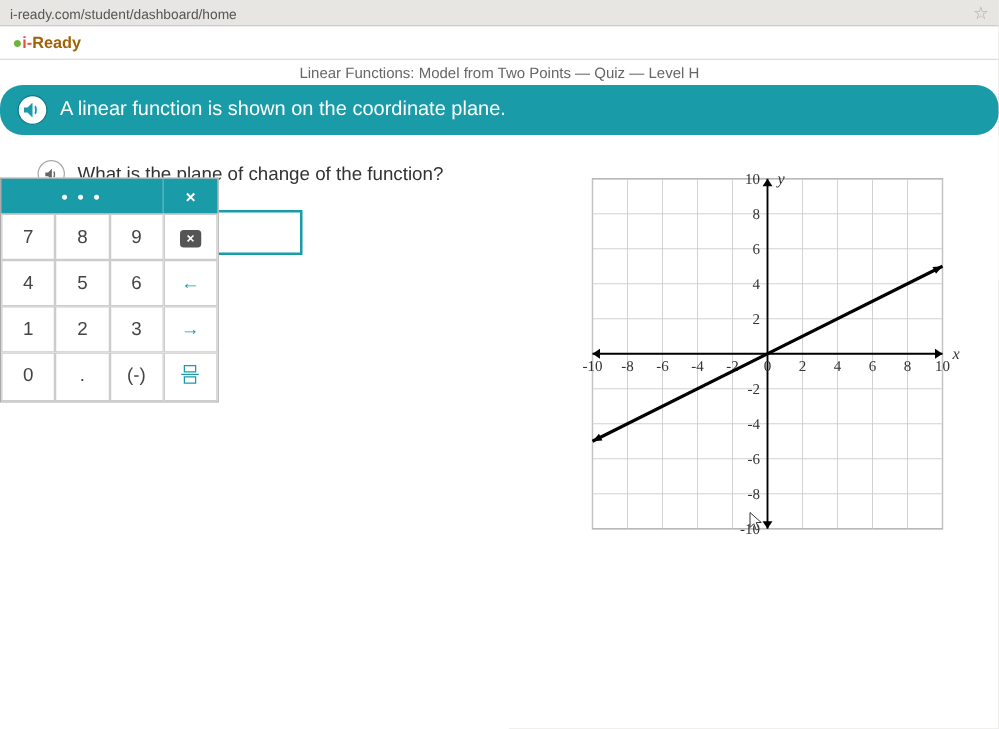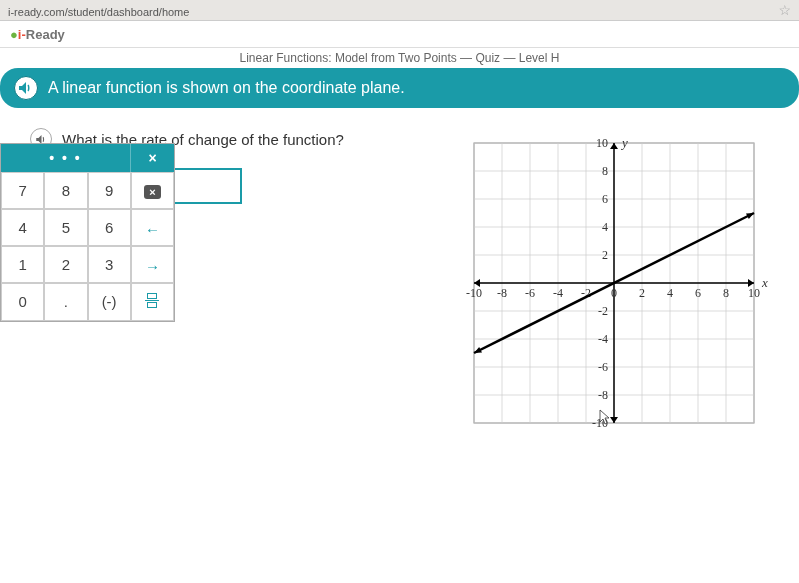--- a/index.html
+++ b/index.html
@@ -3,21 +3,21 @@
   <meta charset="utf-8">
   <style>
     * { margin: 0; padding: 0; box-sizing: border-box; }
     body { font-family: Arial, sans-serif; background: #d4d0c8; width: 799px; height: 583px; overflow: hidden; }
     .browser-bar { background: #e8e6e3; padding: 2px 8px; font-size: 11px; color: #555; border-bottom: 1px solid #ccc; display: flex; justify-content: space-between; align-items: flex-end; }
     .star { color: #aaa; font-size: 14px; }
     .page { background: #fff; height: 100%; }
     .brand-bar { padding: 4px 10px; border-bottom: 1px solid #ddd; }
     .brand { font-size: 13px; font-weight: bold; }
     .brand-i { color: #e94e3a; }
-    .brand-ready { color: #737373; }
+    .brand-ready { color: #a16207; }
     .title-row { text-align: center; font-size: 12px; color: #666; padding: 3px 0; }
     .header-bar { background: #1a9ba8; color: #fff; padding: 8px 14px; display: flex; align-items: center; gap: 10px; border-radius: 18px; }
     .sound-btn { width: 24px; height: 24px; border-radius: 50%; background: #fff; color: #1a9ba8; display: flex; align-items: center; justify-content: center; font-size: 12px; flex-shrink: 0; border: 1px solid #0d7b86; }
     .header-text { font-size: 16px; font-weight: normal; }
     .content { padding: 20px 30px; position: relative; background: #fff; }
     .question-row { display: flex; align-items: center; gap: 10px; margin-bottom: 18px; }
     .mini-sound { width: 22px; height: 22px; border-radius: 50%; background: #fff; border: 1px solid #aaa; display: flex; align-items: center; justify-content: center; font-size: 10px; color: #666; flex-shrink: 0; }
     .question-text { font-size: 15px; color: #333; }
     .answer-row { display: flex; align-items: center; gap: 10px; margin-left: 0; }
     .answer-label { font-size: 15px; color: #333; }
@@ -58,21 +58,21 @@
   </div>
 
   <div class="content">
     <div class="question-row">
       <div class="mini-sound">
         <svg width="11" height="9" viewBox="0 0 14 12">
             <path fill="#666" d="M0 4h3l4-4v12l-4-4H0z"></path>
             <path fill="none" stroke="#666" stroke-width="1.5" d="M9 3c1 1 1 5 0 6"></path>
           </svg>
       </div>
-      <div class="question-text">What is the rate of change of the function?</div>
+      <div class="question-text">What is the plane of change of the function?</div>
     </div>
     <div class="answer-row">
       <div class="mini-sound">
         <svg width="11" height="9" viewBox="0 0 14 12">
             <path fill="#666" d="M0 4h3l4-4v12l-4-4H0z"></path>
             <path fill="none" stroke="#666" stroke-width="1.5" d="M9 3c1 1 1 5 0 6"></path>
           </svg>
       </div>
       <span class="answer-label">rate of change:</span>
       <input class="answer-input" type="text" value="" style="">

